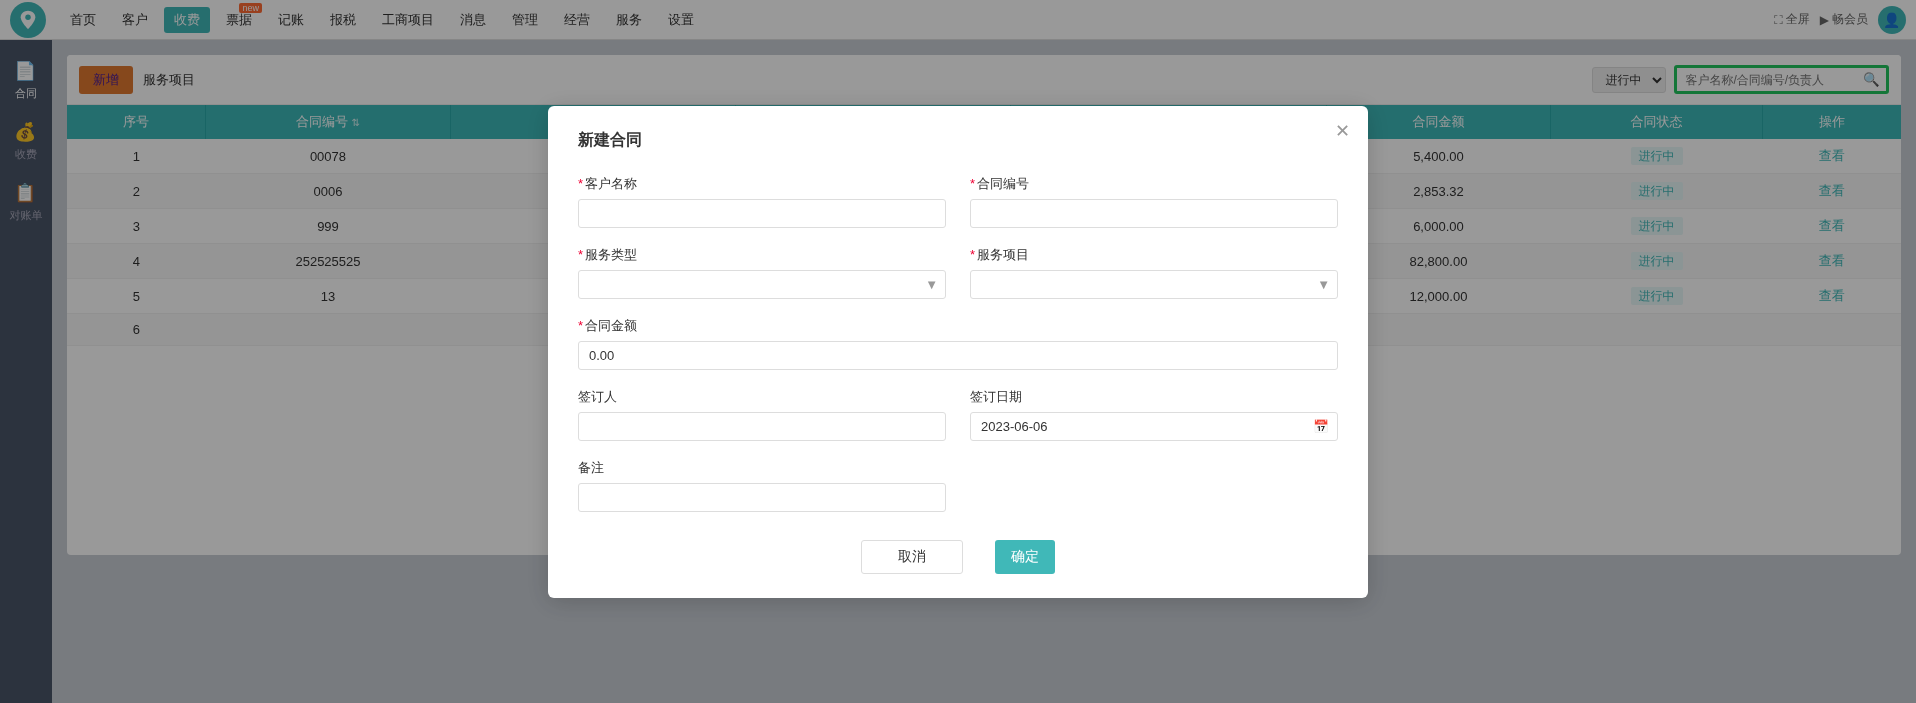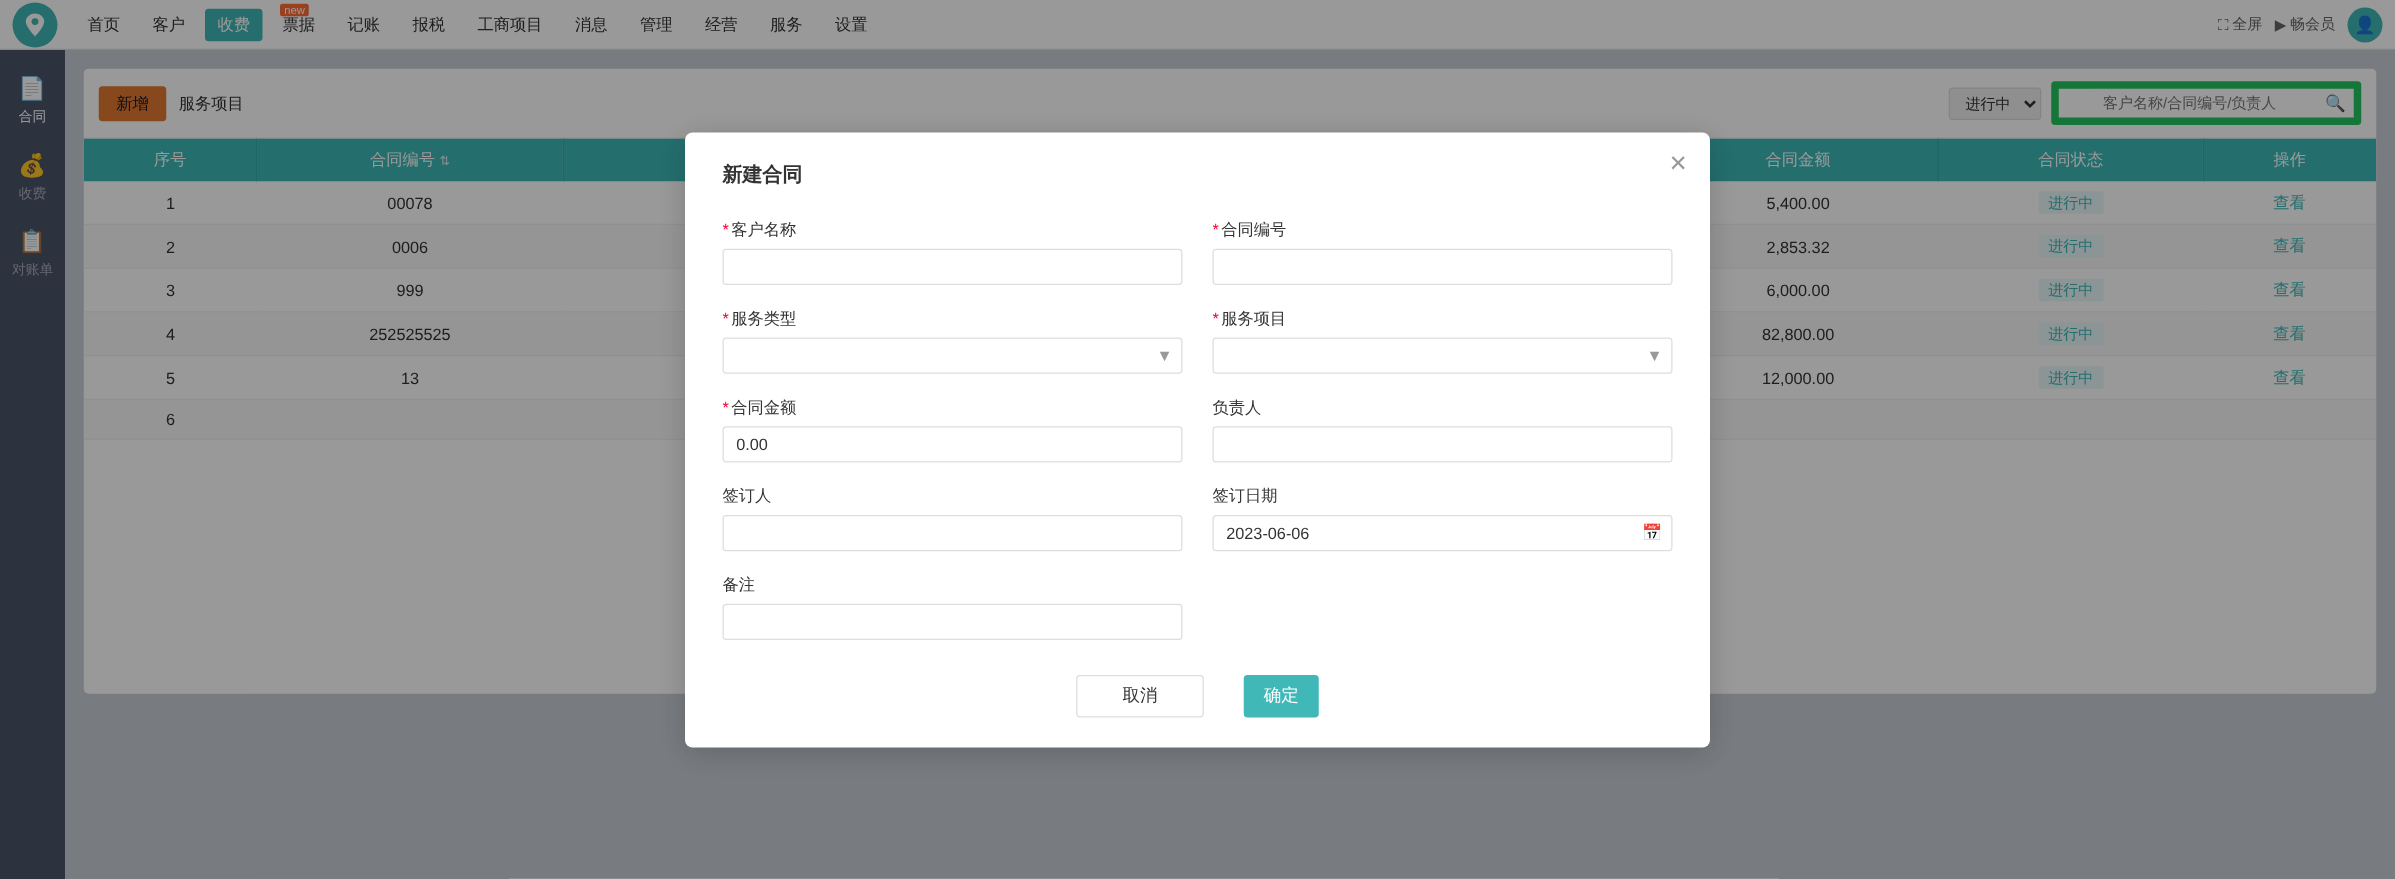--- a/index.html
+++ b/index.html
@@ -30,21 +30,21 @@
       color: #333;
       border-radius: 3px;
       font-size: 13px;
       position: relative;
     }
     .nav-item.active {
       background: #40b8b8;
       color: #fff;
     }
     .nav-item .new-badge {
-      position: absolute; top: -4px; right: 15px;
+      position: absolute; top: -4px; right: 0;
       background: #ff6b35;
       color: #fff;
       font-size: 9px;
       padding: 0 3px;
       border-radius: 2px;
     }
     .nav-right {
       display: flex; align-items: center; gap: 10px;
       margin-left: auto;
     }
@@ -103,21 +103,21 @@
     
     .toolbar {
       display: flex; align-items: center;
       padding: 10px 12px;
       gap: 10px;
       background: #fff;
       border-bottom: 1px solid #eee;
     }
     .btn-new {
       background: #e07830;
-      color: #0f172a;
+      color: #4c1d95;
       border: none;
       padding: 5px 14px;
       border-radius: 3px;
       cursor: pointer;
       font-size: 13px;
     }
     .toolbar-label {
       font-size: 13px; color: #333;
     }
     .toolbar-right {
@@ -126,25 +126,24 @@
     }
     .status-select {
       border: 1px solid #ddd;
       border-radius: 3px;
       padding: 4px 8px;
       font-size: 12px;
       color: #333;
       cursor: pointer;
     }
     .search-box {
-      display: flex; align-items: flex-start;
-      border: 6px solid #22c55e;
+      display: flex; align-items: center;
+      border: 3px solid #22c55e;
       border-radius: 3px;
       overflow: hidden;
-      padding-left: 27px;
     }
     .search-input {
       border: none; outline: none;
       padding: 4px 8px;
       font-size: 12px;
       color: #999;
       width: 180px;
     }
     .search-btn {
       background: none; border: none; cursor: pointer;
@@ -511,26 +510,20 @@
     </div>
 
     <div class="form-row">
       <div class="form-field">
         <label class="form-label">
           <span class="required">*</span>
           <span>合同金额</span>
         </label>
         <input class="form-input" type="text" value="0.00" style="">
       </div>
-      <div class="form-field">
-        <label class="form-label">
-          <span>负责人</span>
-        </label>
-        <input class="form-input" type="text" style="">
-      </div>
     </div>
 
     <div class="form-row">
       <div class="form-field">
         <label class="form-label">
           <span>签订人</span>
         </label>
         <input class="form-input" type="text" style="">
       </div>
       <div class="form-field">

